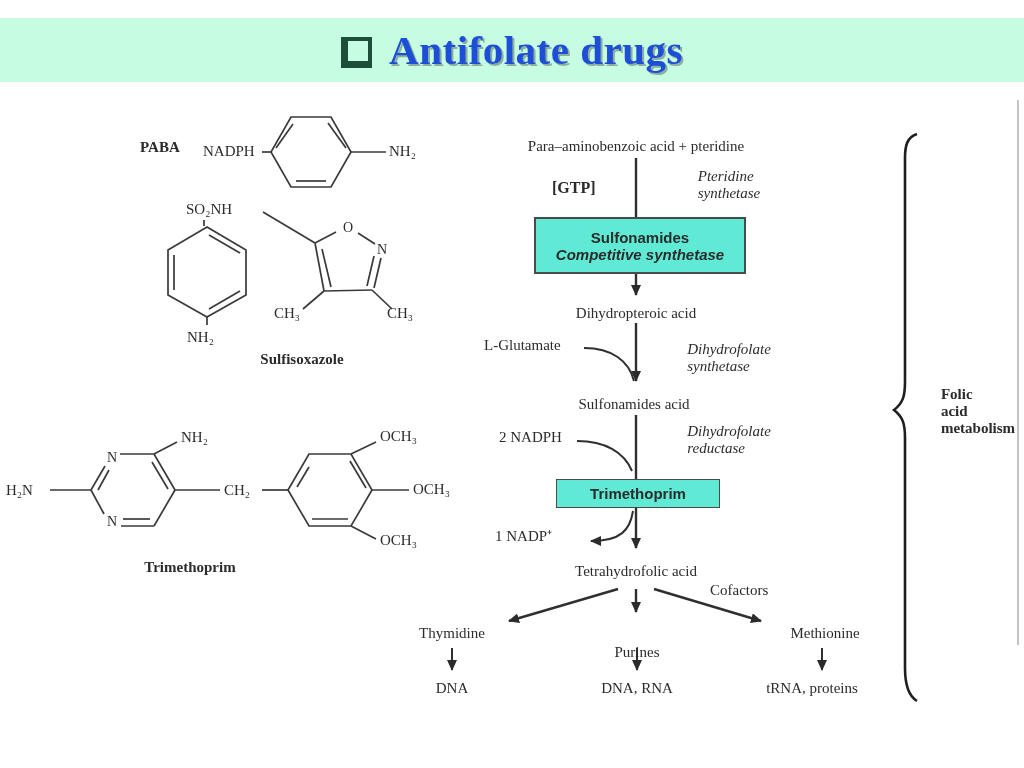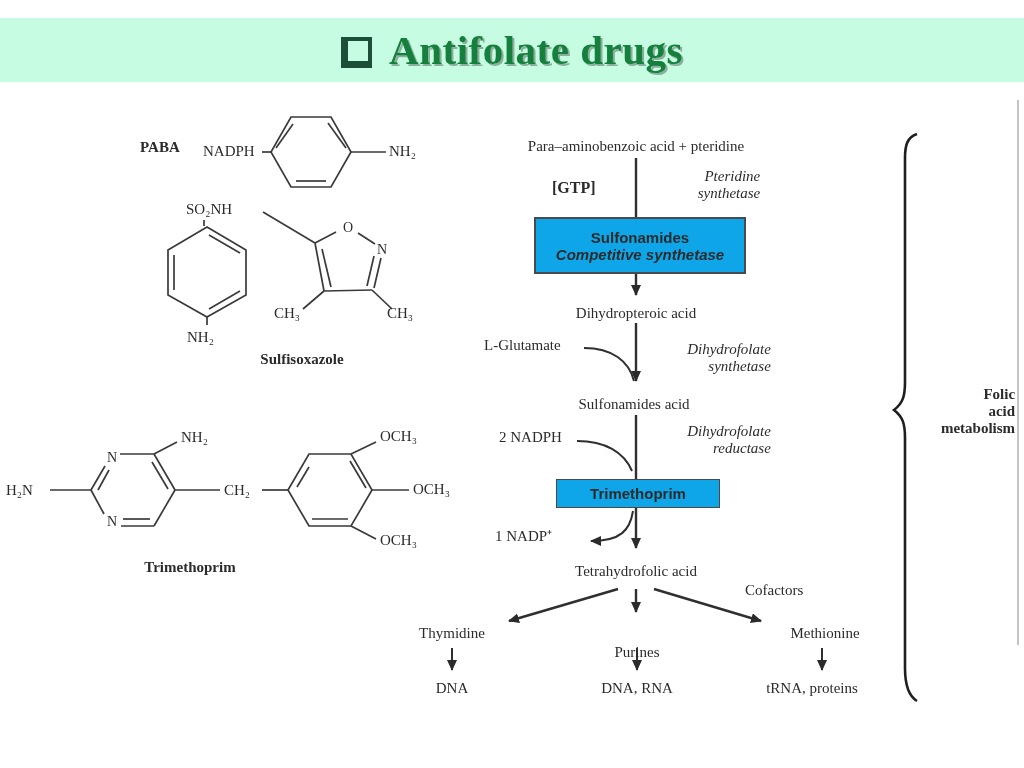--- a/index.html
+++ b/index.html
@@ -3,29 +3,29 @@
 <meta charset="utf-8">
 <style>
   html,body{margin:0;padding:0;background:#fff;}
   #slide{position:relative;width:1024px;height:768px;background:#ffffff;overflow:hidden;
          font-family:"Liberation Sans","DejaVu Sans",sans-serif;color:#2b2b2b;}
   .band{position:absolute;left:0;top:18px;width:1024px;height:64px;background:#c6fce1;
         display:flex;align-items:center;justify-content:center;gap:17px;}
   .bullet{display:inline-block;width:20px;height:20px;box-sizing:content-box;
           border:solid #1d4f38;border-width:4px 4px 7px 7px;margin-top:4px;}
   .title{margin:0;font-family:"Liberation Serif","DejaVu Serif",serif;font-weight:bold;
-         font-size:41px;line-height:1;color:#15803d;letter-spacing:.5px;
+         font-size:41px;line-height:1;color:#1d4ed8;letter-spacing:.5px;
          text-shadow:2px 2px 0 rgba(110,132,118,.65);}
   .t{position:absolute;font-size:15px;line-height:17px;white-space:nowrap;font-family:Liberation Serif, serif;}
   .sm{font-size:14px;}
   .b{font-weight:bold;}
   .i{font-style:italic;}
-  .c{transform:translateX(-50%);text-align:right;}
+  .c{transform:translateX(-50%);text-align:left;}
   .pre{white-space:pre-line;}
-  .box{position:absolute;background:#0ea5e9;border:2px solid #4a4a4a;
+  .box{position:absolute;background:#5eead4;border:2px solid #4a4a4a;
        display:flex;flex-direction:column;align-items:center;justify-content:center;
        line-height:17px;font-size:15px;}
   svg.art{position:absolute;left:0;top:0;}
 </style>
 </head>
 <body>
 
 <div id="slide">
 
   <div class="band">
@@ -153,21 +153,21 @@
   <span class="t" style="left:499px;top:429px">2 NADPH</span>
   <span class="t i c pre" style="left:729px;top:423px">Dihydrofolate
 reductase</span>
 
   <div class="box" style="left:556px;top:479px;width:162px;height:27px;border-width:1.8px">
     <span class="b">Trimethoprim</span>
   </div>
 
   <span class="t" style="left:495px;top:528px">1 NADP⁺</span>
   <span class="t c" style="left:636px;top:563px">Tetrahydrofolic acid</span>
-  <span class="t" style="left:745px;top:582px">Cofactors</span>
+  <span class="t" style="left:710px;top:582px">Cofactors</span>
 
   <span class="t c" style="left:452px;top:625px">Thymidine</span>
   <span class="t c" style="left:637px;top:644px">Purines</span>
   <span class="t c" style="left:825px;top:625px">Methionine</span>
 
   <span class="t c" style="left:452px;top:680px">DNA</span>
   <span class="t c" style="left:637px;top:680px">DNA, RNA</span>
   <span class="t c" style="left:812px;top:680px">tRNA, proteins</span>
 
   <span class="t b c pre" style="left:978px;top:386px">Folic

